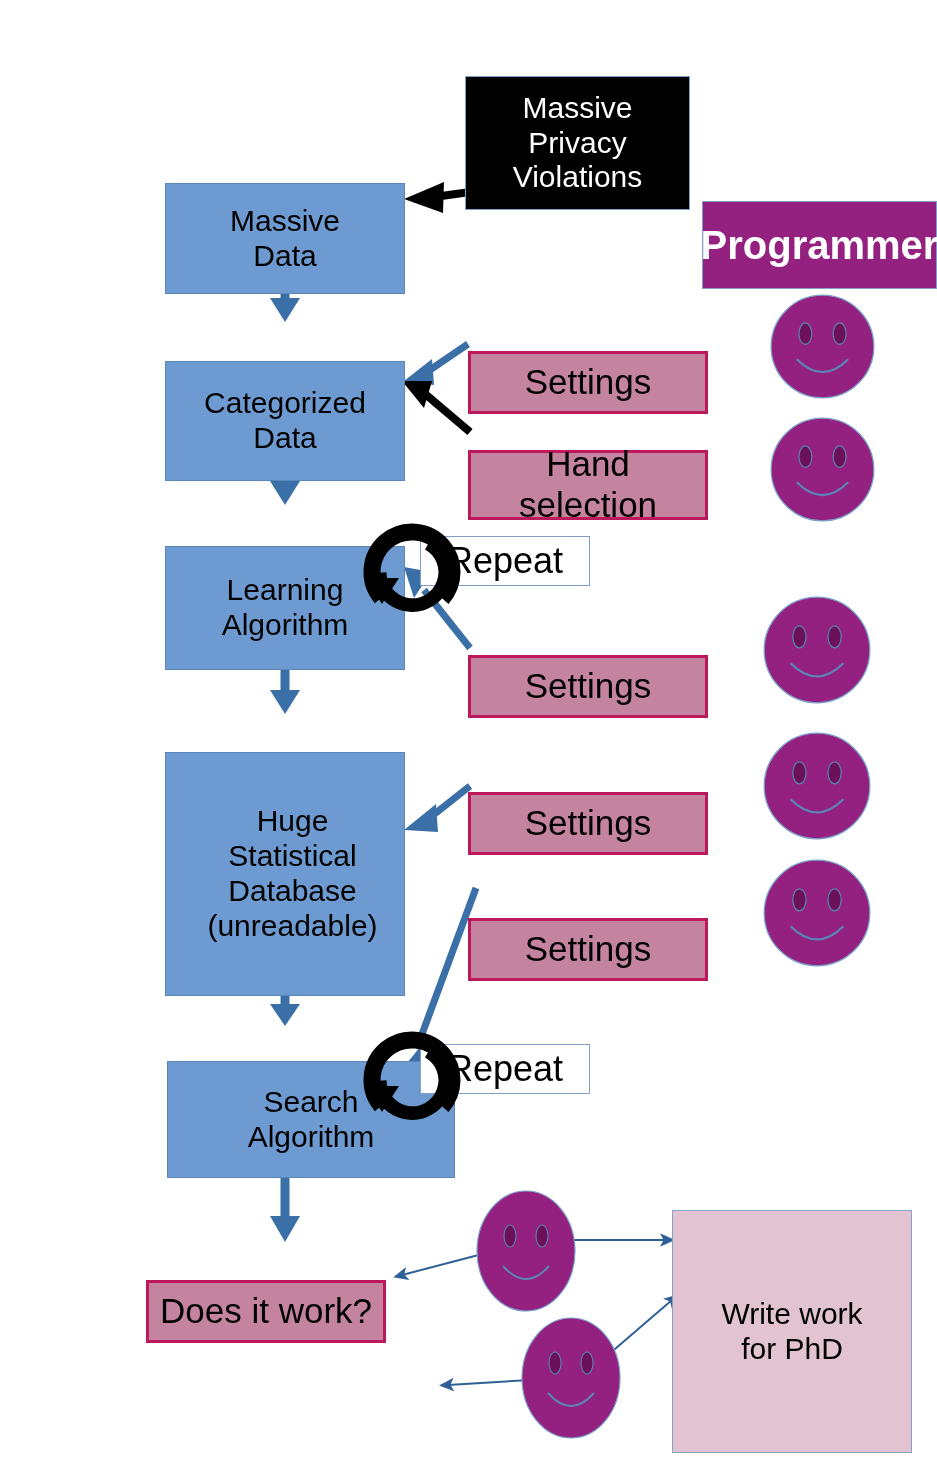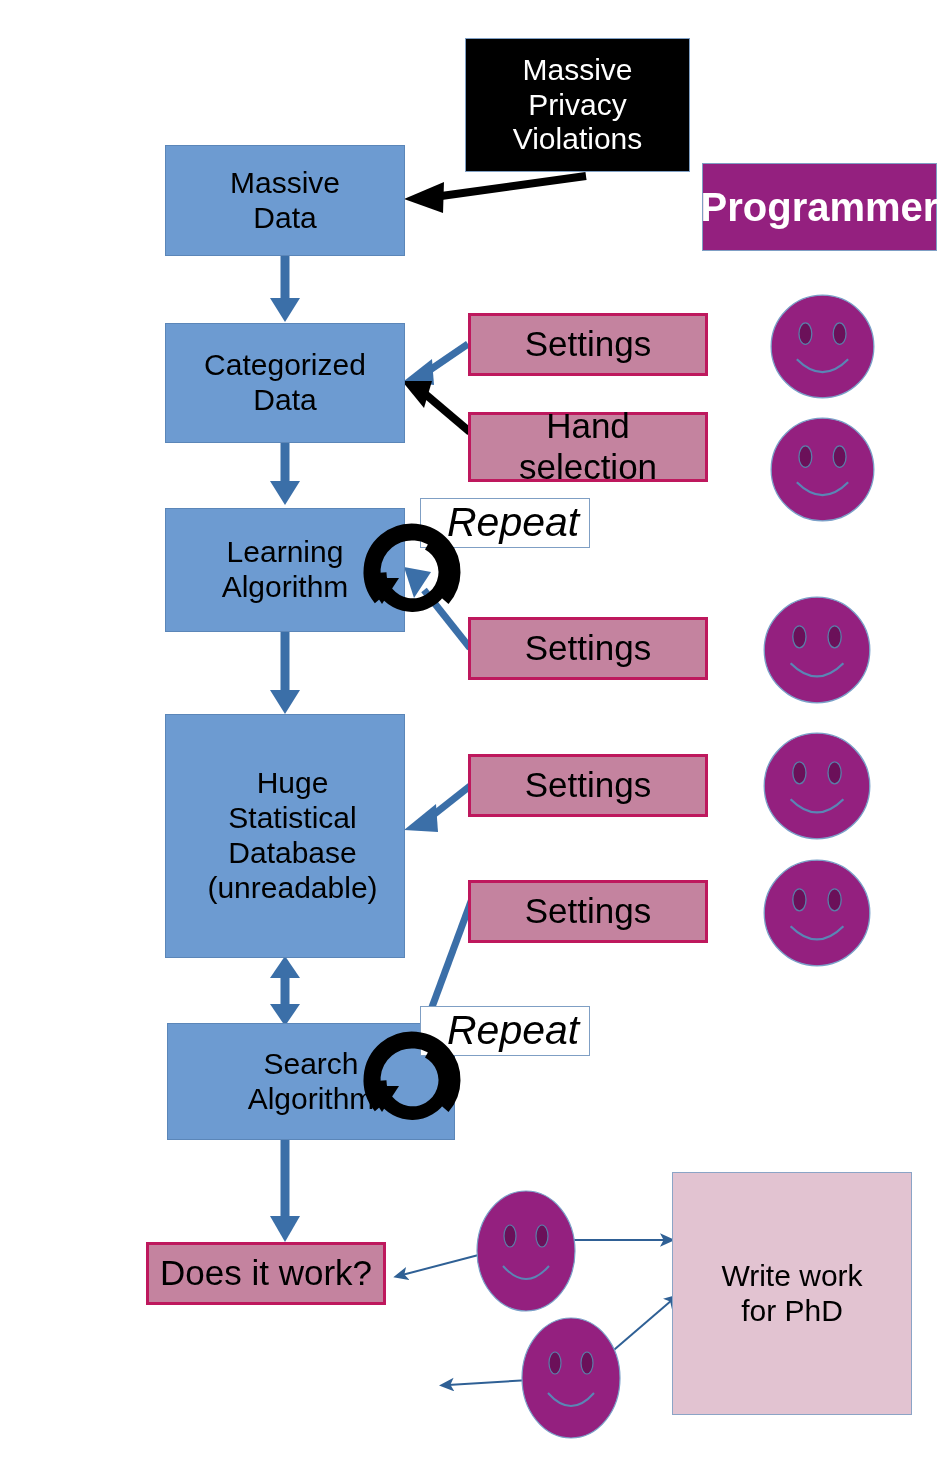--- a/index.html
+++ b/index.html
@@ -17,20 +17,21 @@
   .node{
     position:absolute;
     box-sizing:border-box;
     display:flex;
     align-items:center;
     justify-content:center;
     text-align:center;
     line-height:1.16;
     color:#000000;
     white-space:pre-line;
+    margin-top:38px;
   }
   .blue{
     background:#6d9bd1;
     border:1px solid #5b86b8;
     font-size:30px;
   }
   .pink{
     background:#c4839f;
     border:3px solid #be185d;
     font-size:35px;
@@ -49,24 +50,23 @@
   .magenta{
     background:#94207f;
     border:1px solid #7f9fc4;
     color:#ffffff;
     font-size:40px;
     font-weight:bold;
   }
   .repeatbox{
     background:#ffffff;
     border:1px solid #7f9fc4;
-    font-size:41px;
+    font-size:36px;
     justify-content:flex-start;
     padding-left:26px;
-    font-style:italic;
   }
   .smiley{position:absolute;}
   svg.layer{
     position:absolute;
     left:0;top:0;
     width:937px;height:1463px;
     pointer-events:none;
   }
   svg.smileysvg{display:block;}
 </style>

